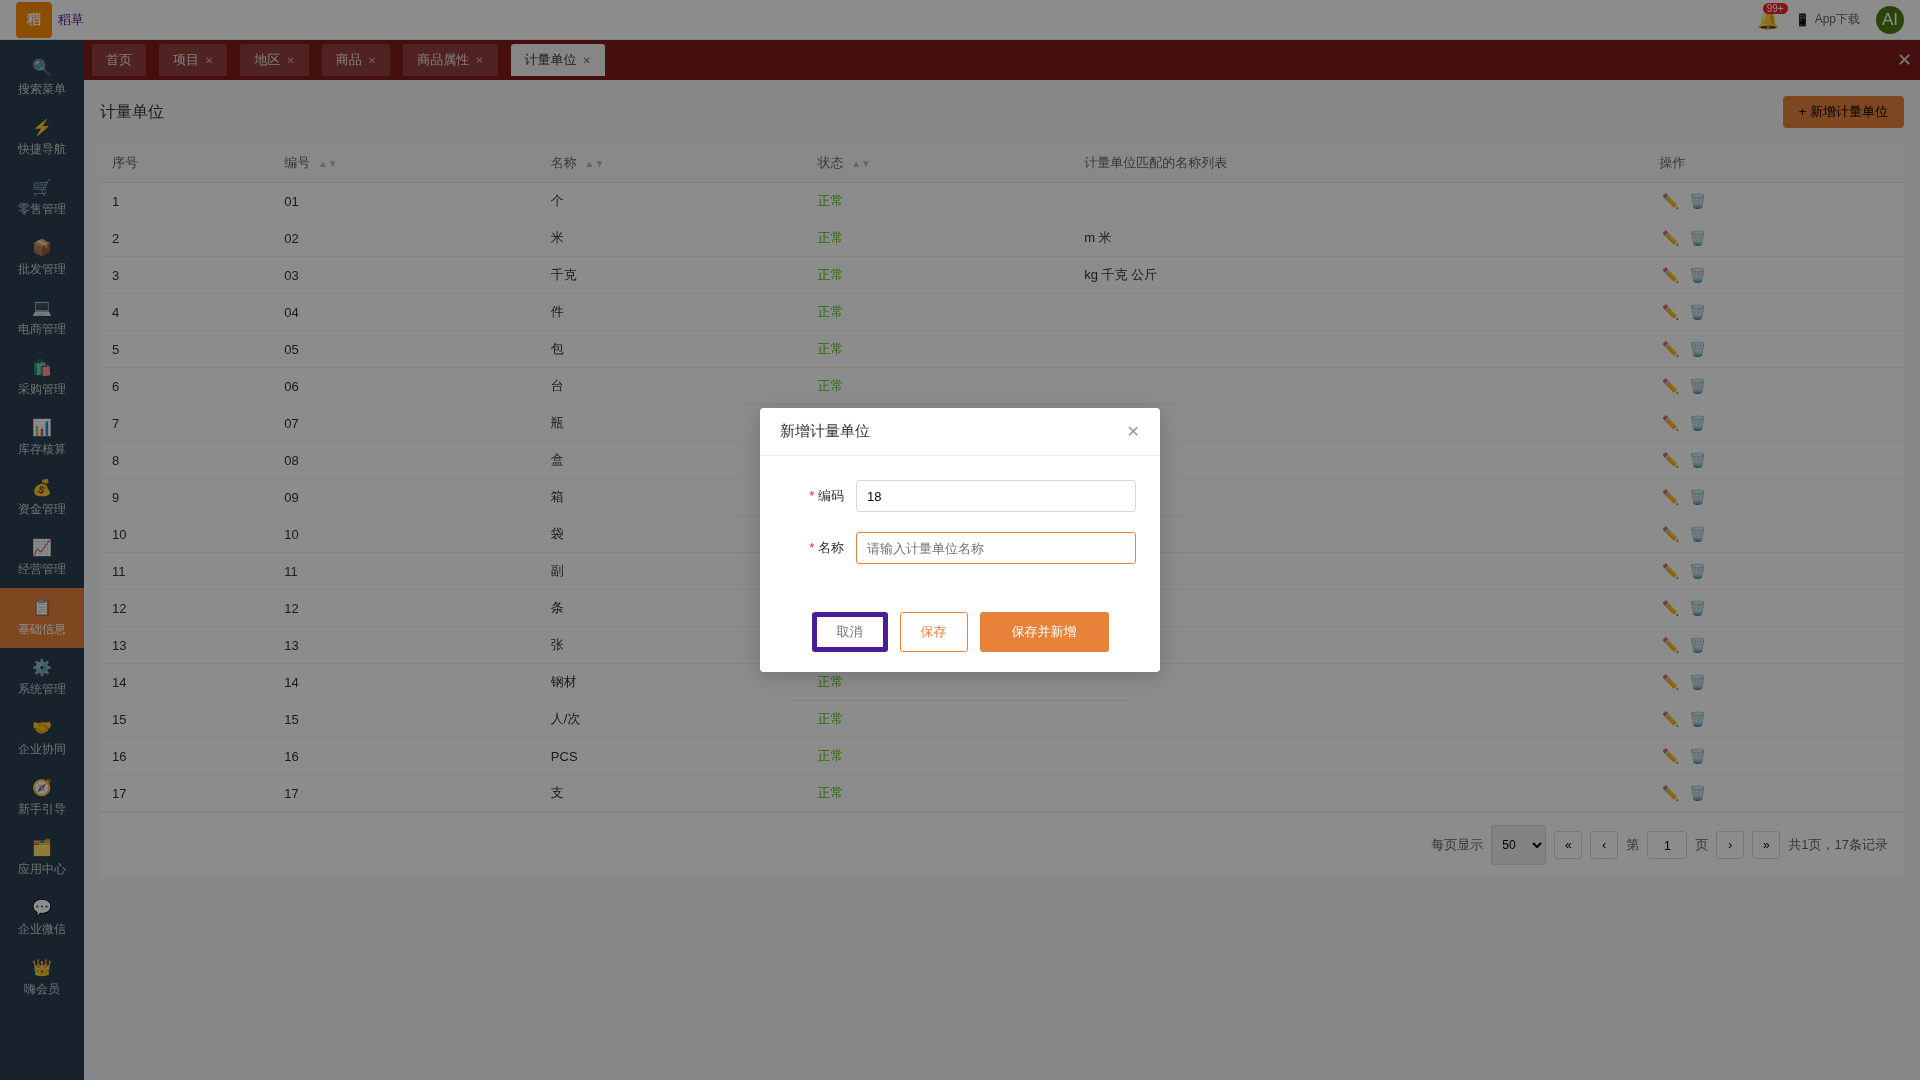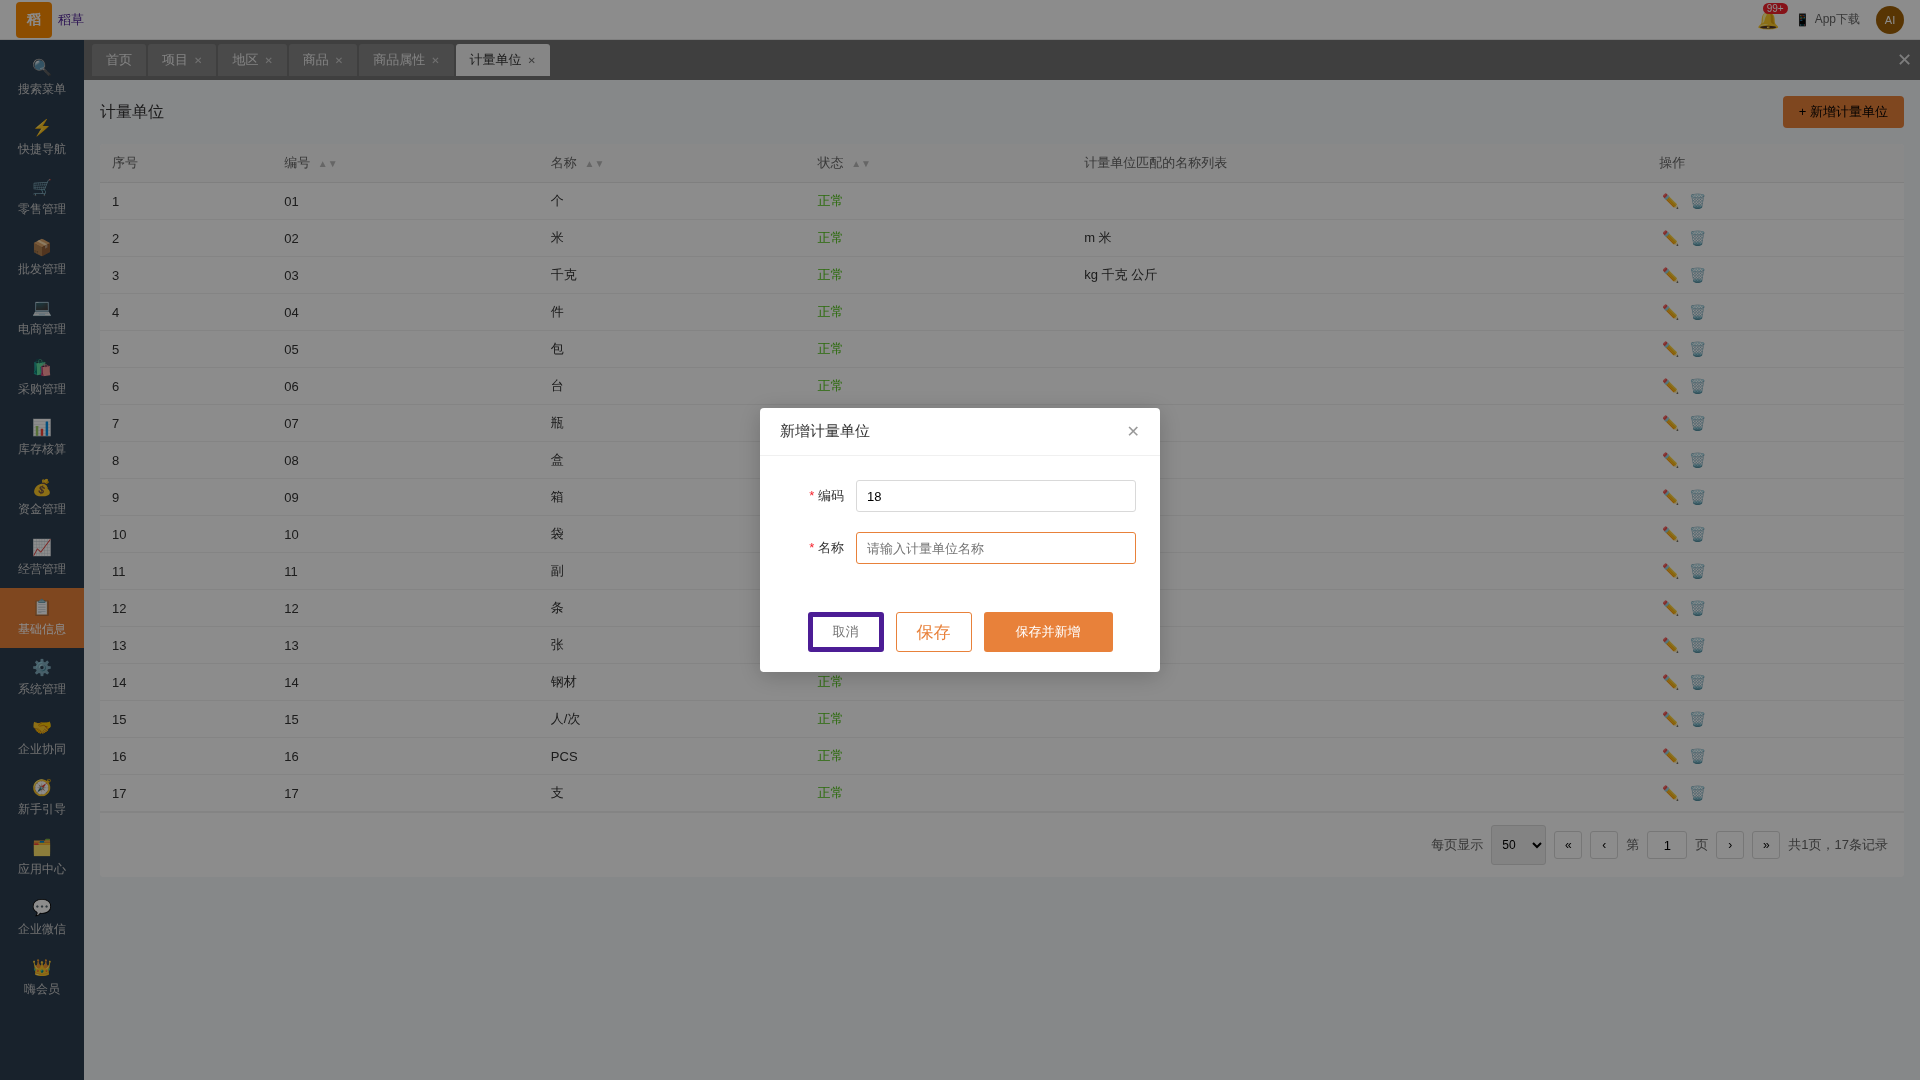--- a/index.html
+++ b/index.html
@@ -17,21 +17,21 @@
     }
     .topbar-left { display: flex; align-items: center; gap: 12px; }
     .logo { display: flex; align-items: center; gap: 6px; }
     .logo-icon { width: 36px; height: 36px; background: #ff8c00; border-radius: 4px; display: flex; align-items: center; justify-content: center; color: white; font-weight: bold; font-size: 14px; }
     .logo-text { font-size: 13px; color: #4c1d95; }
     .topbar-right { display: flex; align-items: center; gap: 16px; }
     .topbar-badge { position: relative; display: inline-block; }
     .badge-count { position: absolute; top: -6px; right: -8px; background: #f5222d; color: white; border-radius: 8px; padding: 0 4px; font-size: 10px; min-width: 16px; text-align: center; }
     .topbar-icon { font-size: 18px; color: #666; cursor: pointer; }
     .app-download { display: flex; align-items: center; gap: 4px; color: #666; font-size: 12px; cursor: pointer; }
-    .avatar { width: 28px; height: 28px; background: #a16207; border-radius: 50%; display: flex; align-items: center; justify-content: center; color: white; font-size: 11px; cursor: pointer; }
+    .avatar { width: 28px; height: 28px; background: #4d7c0f; border-radius: 50%; display: flex; align-items: center; justify-content: center; color: white; font-size: 17px; cursor: pointer; }
 
     
     .layout { display: flex; height: calc(1080px - 40px); }
 
     
     .sidebar {
       width: 84px;
       background: #2c3e50;
       display: flex;
       flex-direction: column;
@@ -51,25 +51,25 @@
     }
     .sidebar-item.active { background: #e8813a; color: #fff; }
     .sidebar-item-icon { font-size: 16px; }
 
     
     .main { flex: 1; display: flex; flex-direction: column; overflow: hidden; }
 
     
     .tabbar {
       height: 40px;
-      background: #737373;
+      background: #7f1d1d;
       display: flex;
       align-items: center;
       padding: 0 8px;
-      gap: 2px;
+      gap: 13px;
       flex-shrink: 0;
     }
     .tab {
       height: 32px;
       padding: 0 14px;
       border-radius: 3px 3px 0 0;
       display: flex;
       align-items: center;
       gap: 6px;
       cursor: pointer;
@@ -141,21 +141,21 @@
       outline: none;
     }
     .form-input.active-focus { border-color: #e8813a; }
     .modal-footer {
       padding: 12px 24px 20px;
       display: flex;
       justify-content: center;
       gap: 12px;
     }
     .btn-cancel { padding: 6px 20px; border: 5px solid #4c1d95; background: white; border-radius: 3px; cursor: pointer; font-size: 13px; color: #737373; font-family: Liberation Serif, serif; }
-    .btn-save { padding: 6px 20px; border: 1px solid #e8813a; background: white; border-radius: 3px; cursor: pointer; font-size: 17px; color: #e8813a; }
+    .btn-save { padding: 6px 20px; border: 1px solid #e8813a; background: white; border-radius: 3px; cursor: pointer; font-size: 13px; color: #e8813a; }
     .btn-save-new { padding: 6px 32px; border: none; background: #e8813a; border-radius: 3px; cursor: pointer; font-size: 13px; color: white; }
   </style>
 </head>
 <body>
 
 <div class="topbar">
   <div class="topbar-left">
     <div class="logo">
       <div class="logo-icon">
         <span>稻</span>

